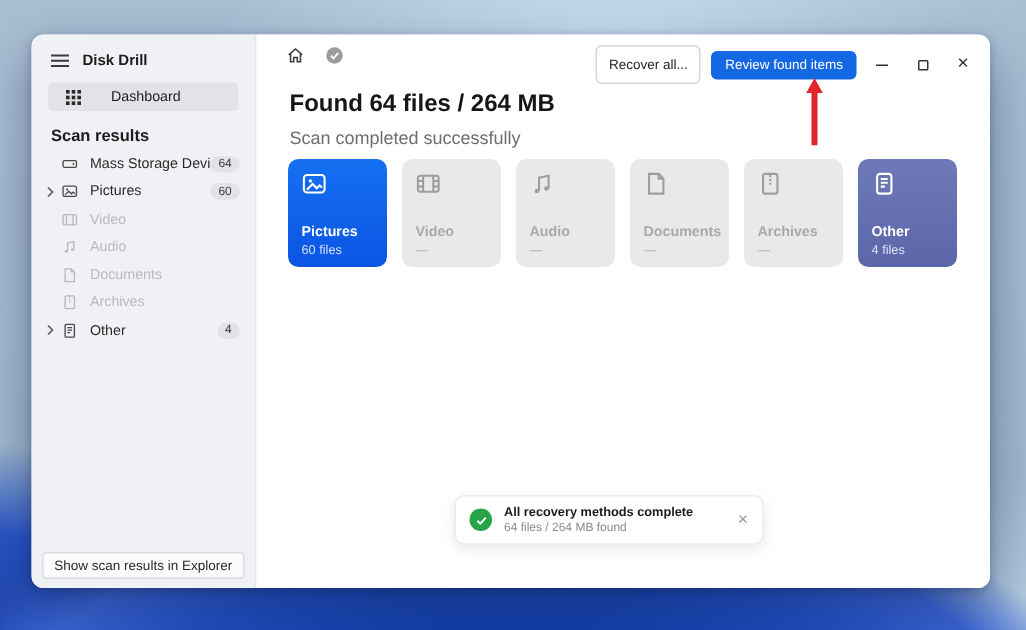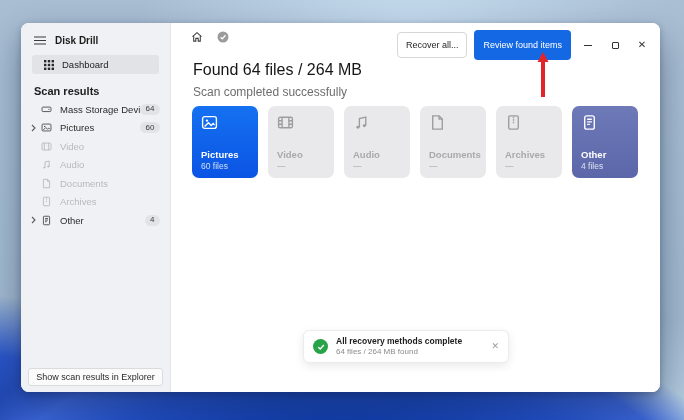--- a/index.html
+++ b/index.html
@@ -22,21 +22,21 @@
   .sidebar{
     width:150px; background:#f0f1f4; border-right:1px solid #e3e4e7;
     display:flex; flex-direction:column; flex-shrink:0;
   }
   .sb-title{ display:flex; align-items:center; gap:9px; padding:9px 0 0 13px; height:26px; }
   .sb-title .app-name{ font-size:10px; font-weight:700; color:#1c1c1c;text-align:center; }
   .dashboard{
     margin:6px 11px 0 11px; height:19px; background:#e2e3e7; border-radius:3px;
     display:flex; align-items:center; gap:8px; padding-left:12px; cursor:default;
   }
-  .dashboard span.lbl{ font-size:9.5px; color:#1c1c1c; }
+  .dashboard span.lbl{ font-size:9.5px; color:#1c1c1c;margin-left:12px; }
   .section{ margin:11px 0 3px 13px; font-size:11px; font-weight:700; color:#1c1c1c; }
   .sb-rows{ display:flex; flex-direction:column; }
   .sb-row{ display:flex; align-items:center; height:18.5px; padding:0 10px 0 10px; }
   .sb-row .chev{ width:9px; display:flex; align-items:center; color:#5c5c5c; }
   .sb-row .ic{ width:13px; display:flex; align-items:center; justify-content:center; color:#4a4a4a; }
   .sb-row .lbl{ flex:1; margin-left:7px; font-size:9.5px; color:#2a2a2a; white-space:nowrap; overflow:hidden; }
   .sb-row.disabled .ic, .sb-row.disabled .lbl{ color:#b8b9bc; }
   .sb-row .badge{
     font-size:8px; color:#3a3a3a; background:#e2e3e7; border-radius:8px;
     padding:1.5px 5.5px; line-height:1;
@@ -48,28 +48,28 @@
   }
   
   .main{ flex:1; position:relative; background:#fff; }
   .mt-icons{ position:absolute; left:20px; top:8px; display:flex; gap:14px; align-items:center; }
   .controls{ position:absolute; right:8px; top:7px; display:flex; align-items:center; gap:7px; }
   .btn-secondary{
     height:19px; padding:12px 8px; background:#fff; border:1px solid #d6d6d6; border-radius:4px;
     font-size:9px; color:#1f1f1f; display:flex; align-items:center; font-family:inherit;
   }
   .btn-primary{
-    height:30px; padding:0 9px; background:#1568e4; border:none; border-radius:4px;
+    height:19px; padding:0 9px; background:#1568e4; border:none; border-radius:4px;
     font-size:9px; color:#fff; display:flex; align-items:center; font-family:inherit;
   }
   .winbtn{ width:20px; height:19px; display:flex; align-items:center; justify-content:center; }
   .min-glyph{ width:8px; height:1px; background:#333; }
   .max-glyph{ width:7px; height:7px; border:1px solid #333; border-radius:1px; }
   .close-glyph{ font-size:10px; color:#333; line-height:1; }
-  .heading{ position:absolute; left:22px; top:38px; font-size:16px; font-weight:400; color:#161616; }
+  .heading{ position:absolute; left:22px; top:38px; font-size:16px; font-weight:700; color:#161616; }
   .subheading{ position:absolute; left:22px; top:62px; font-size:12px; color:#6d6d6d; }
   .cards{ position:absolute; left:21px; top:83px; display:flex; gap:10px; }
   .card{
     width:66px; height:72px; border-radius:7px; padding:8px 8px 7px 9px;
     display:flex; flex-direction:column; cursor:default;
   }
   .card .ic{ height:20px; display:flex; align-items:flex-start; }
   .card .sp{ flex:1; }
   .card .lbl{ font-size:9.5px; font-weight:700; line-height:1.2; }
   .card .cnt{ font-size:8.5px; margin-top:1px; }

